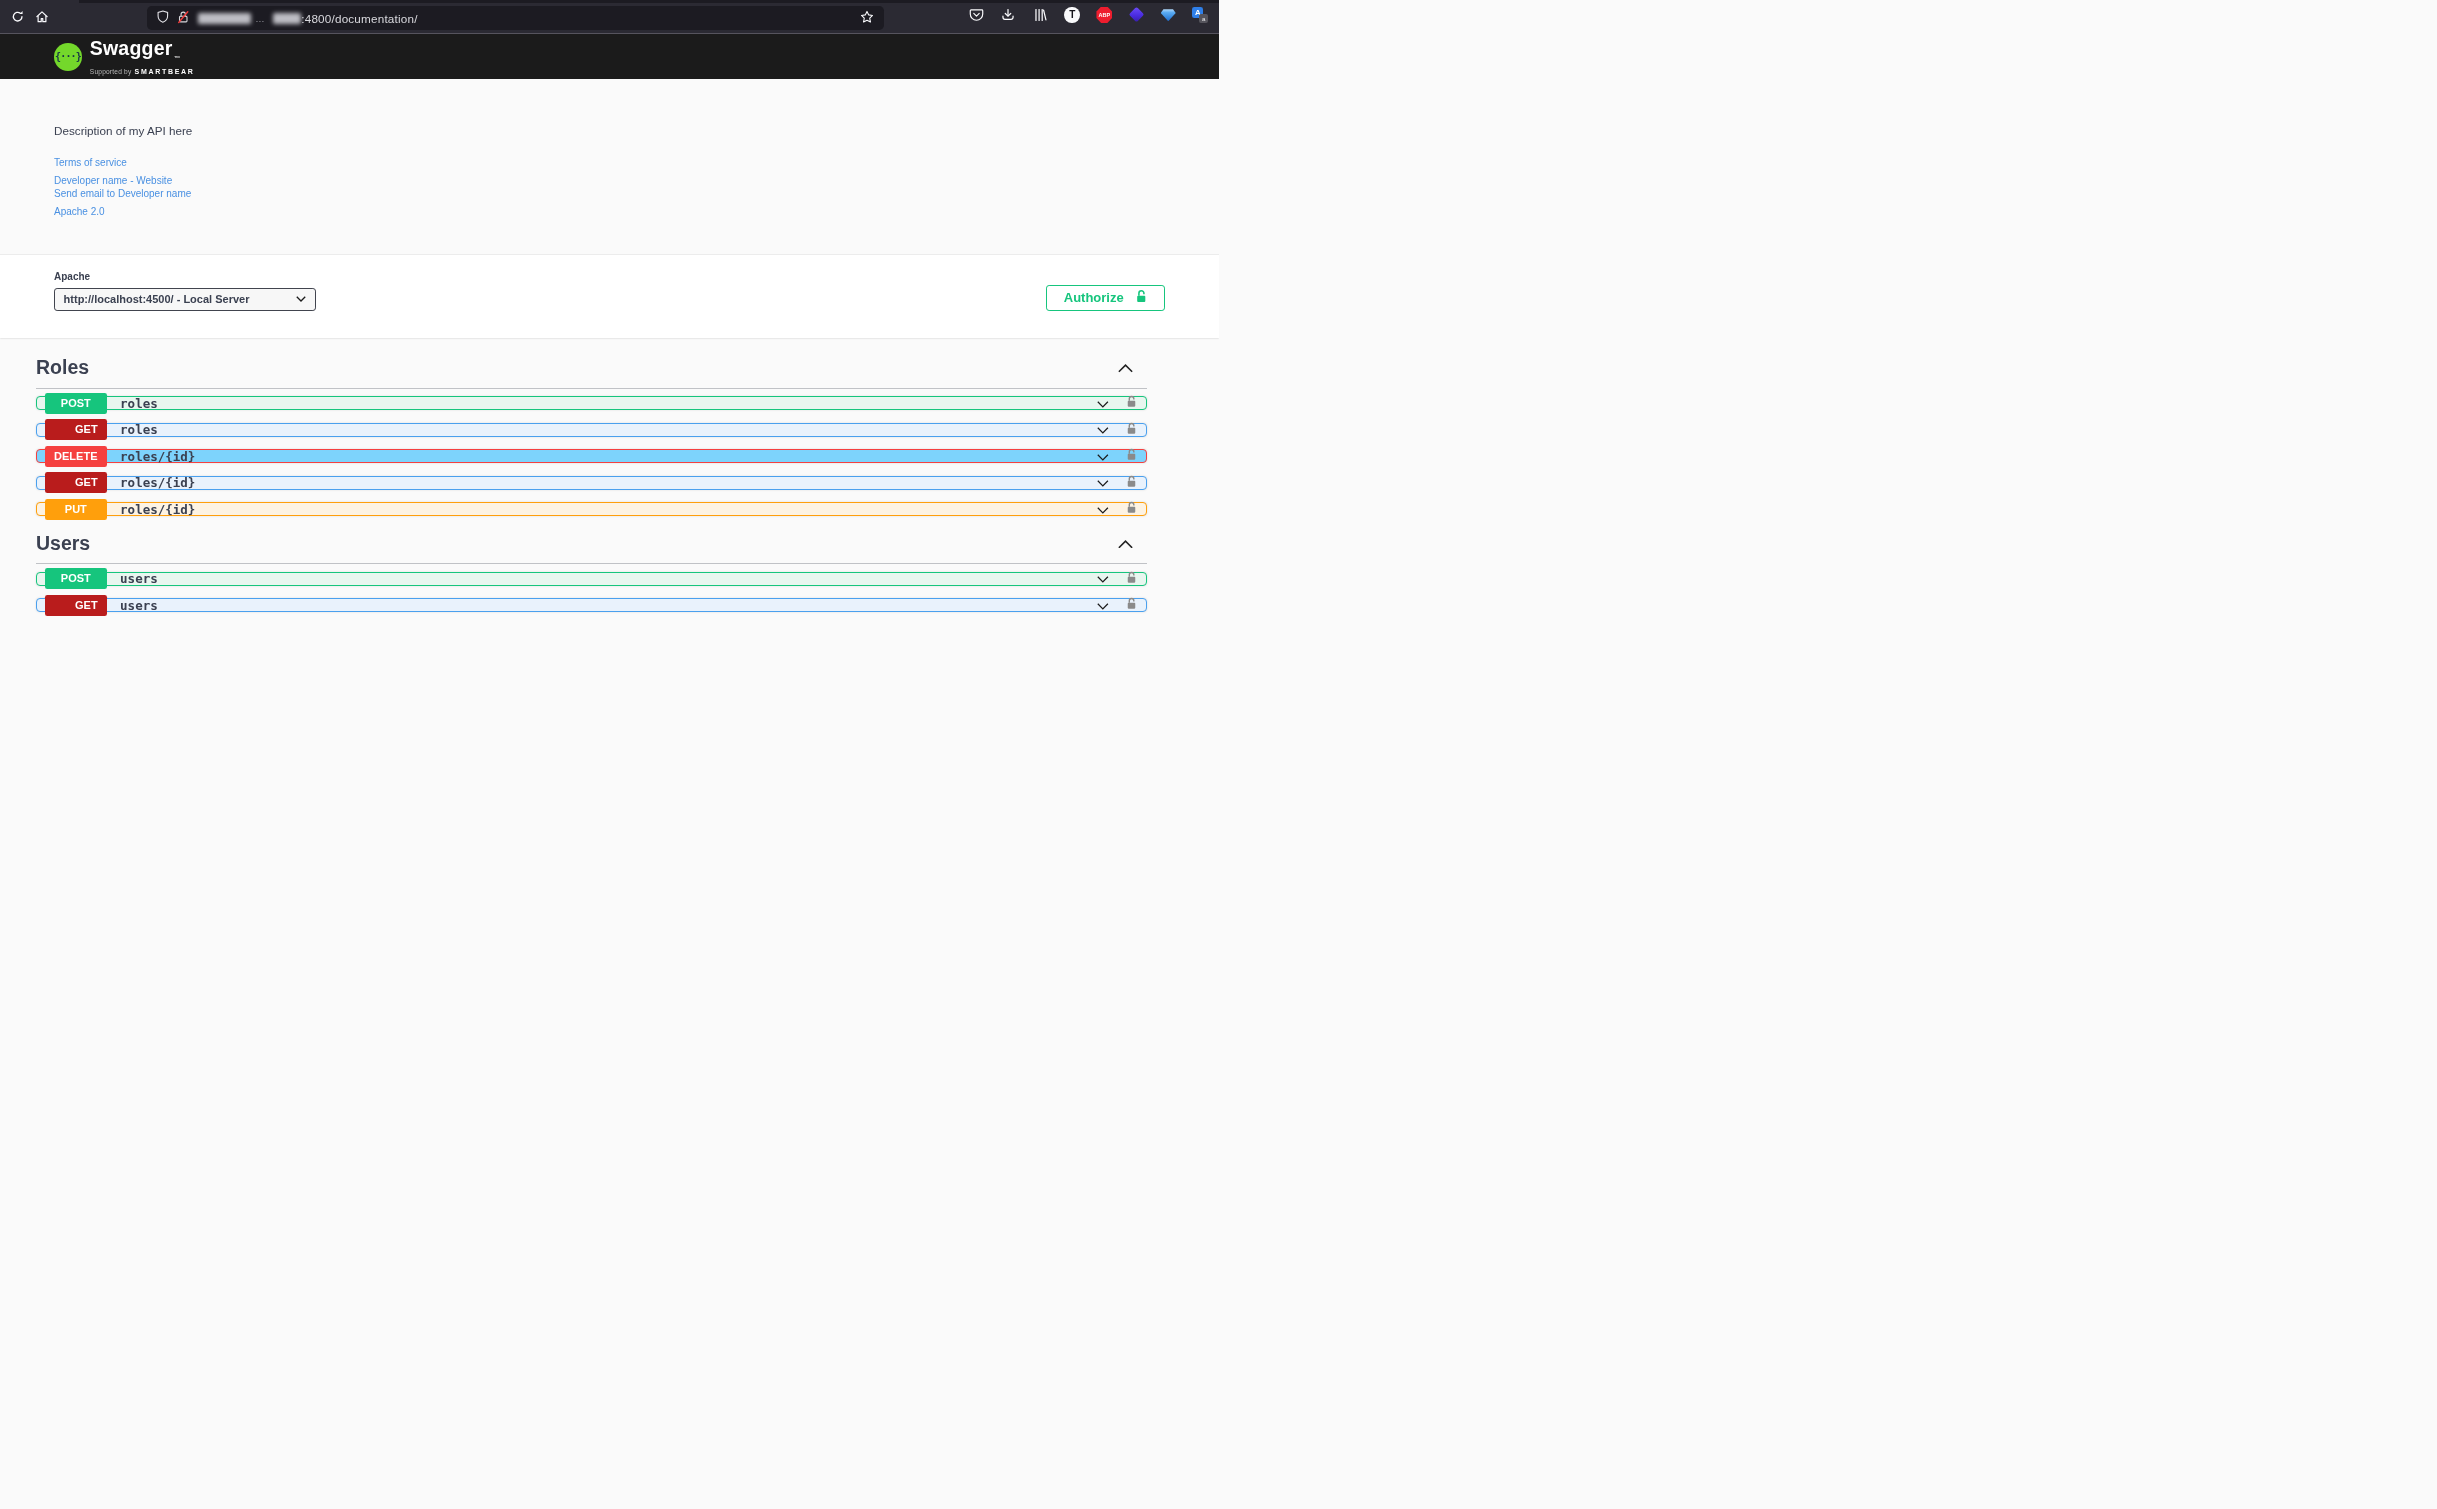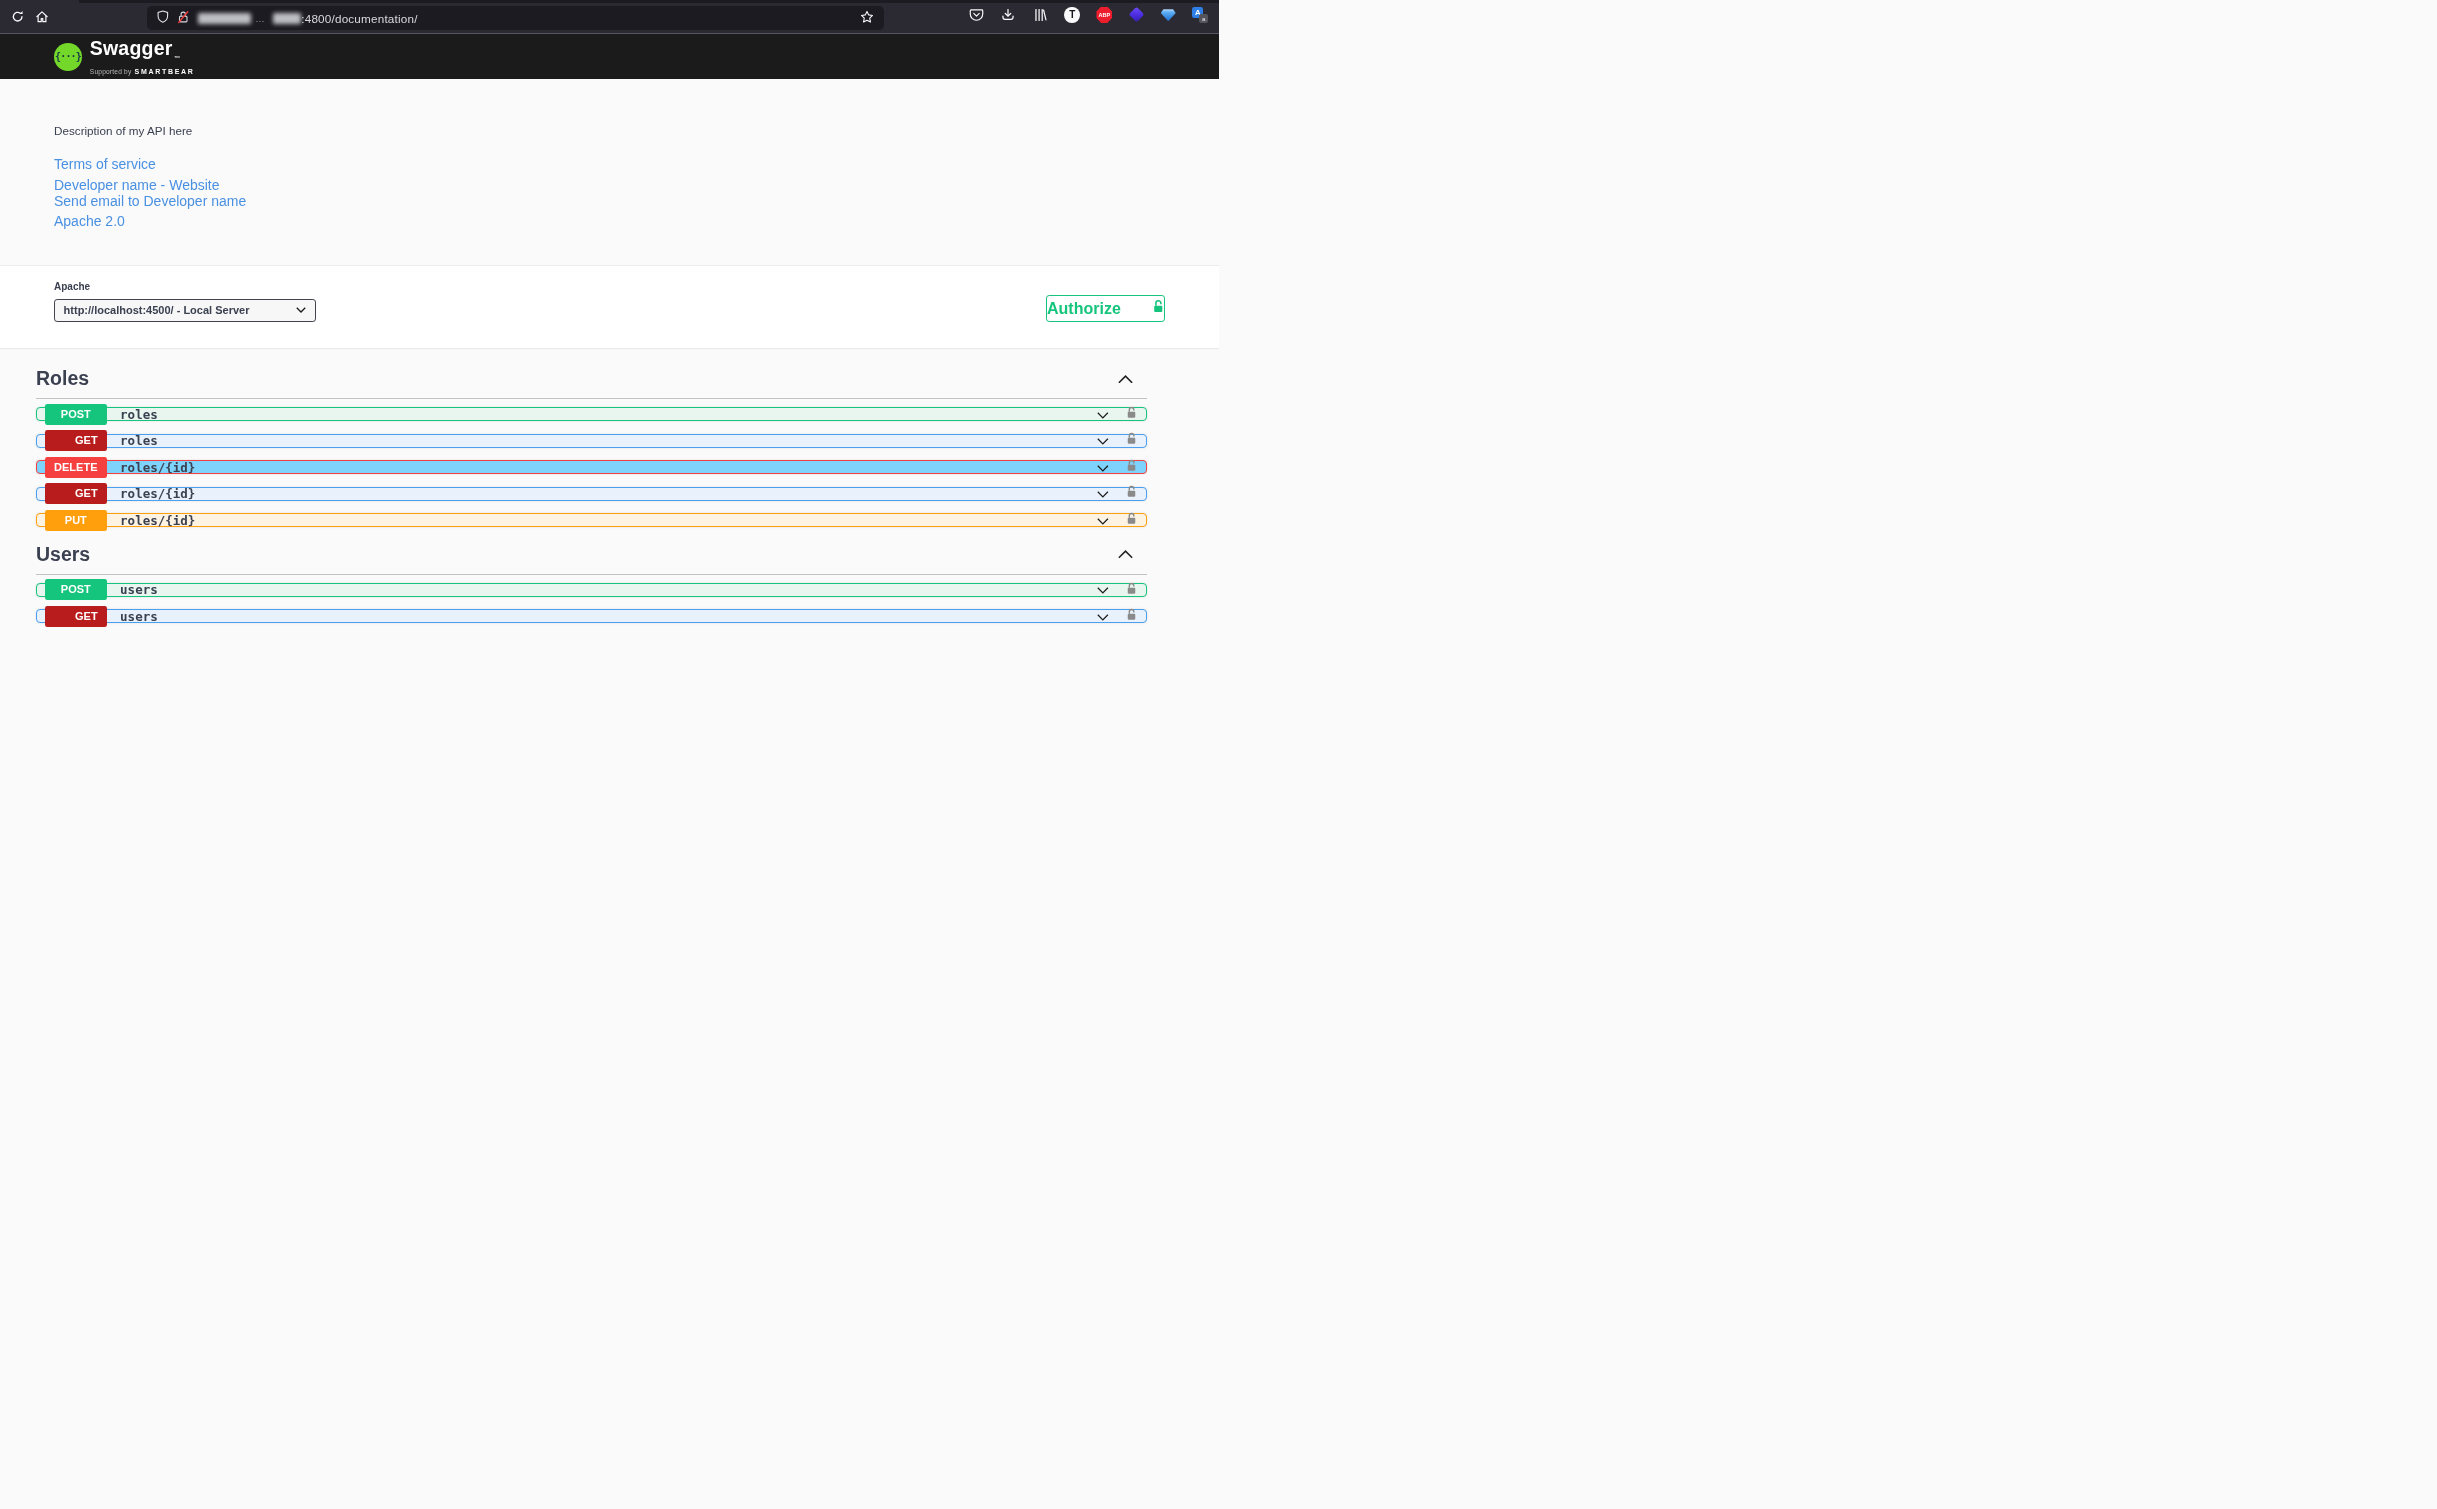--- a/index.html
+++ b/index.html
@@ -59,38 +59,38 @@
   .tagline b { color:#fff; letter-spacing:1.7px; margin-left:3.1px; font-size:7px; }
 
   
   .info { padding-top:23.4px; }
   .page-title { font-size:29px; font-weight:bold; color:#3b4151; display:flex; align-items:flex-start; gap:6.2px; line-height:34px; }
   .pill { font-size:9.4px; font-weight:bold; color:#fff; padding:2.3px 7.8px; border-radius:779px;
     line-height:11px; margin-top:3.1px; }
   .pill.version { background:#7d8492; }
   .pill.oas { background:#6ec217; }
   .description { margin-top:22px; font-size:11.7px; color:#3b4151; }
-  .links { margin-top:18.7px; font-size:14px; }
+  .links { margin-top:18.7px; font-size:10px; }
   .links a { color:#4990e2; text-decoration:none; display:inline-block; line-height:13.3px; cursor:pointer; }
   .lnk-row { margin-bottom:4.7px; }
   .lnk-row.tight { margin-bottom:0; }
   .lnk-row.last { margin-top:4px; }
 
   
   .scheme { margin-top:36px; background:#fff; border-top:0.8px solid #ececec;
     box-shadow:0 0.8px 1.6px rgba(0,0,0,.15); padding:15.6px 0 26.5px; }
   .scheme-inner { display:flex; justify-content:space-between; align-items:flex-end; }
   .servers-label { font-size:10px; font-weight:bold; color:#3b4151; }
   .server-select { margin-top:6.2px; width:262px; height:23.4px; border:1.6px solid #41444e; border-radius:3.1px;
     background:#f7f7f7; display:flex; align-items:center; padding:0 8.6px; font-weight:bold; font-size:11px;
     color:#3b4151; cursor:pointer; }
   .server-select svg { margin-left:auto; }
-  .authorize-btn { display:flex; align-items:center; justify-content:space-between; gap:11px; width:119px; height:26.5px;
+  .authorize-btn { display:flex; align-items:center; justify-content:center; gap:11px; width:119px; height:26.5px;
     border:1.6px solid #16c57d; border-radius:3.1px; background:#fff; color:#16c57d; font-weight:bold;
-    font-size:16px; cursor:pointer; font-family:"Liberation Sans", sans-serif; }
+    font-size:13px; cursor:pointer; font-family:"Liberation Sans", sans-serif; }
 
   
   .ops { padding-bottom:3.1px;margin-left:36px; }
   .tag-head { margin-top:12.5px; display:flex; align-items:center; justify-content:space-between;
     padding:6.2px 0 7.8px; border-bottom:0.8px solid rgba(59,65,81,.3); cursor:pointer; }
   .tag-head.second { margin-top:9.4px; }
   .tag-title { font-size:19.5px; font-weight:bold; color:#3b4151; line-height:23.4px; }
   .tag-toggle { background:none; border:none; cursor:pointer; margin-right:14px; display:flex; align-items:center; }
   .opblock { display:flex; align-items:center; height:14px; border:0.8px solid; border-radius:4px;
     margin-top:12.5px; padding:0 7.8px; box-shadow:0 0 2.3px rgba(0,0,0,.12); cursor:pointer; }

